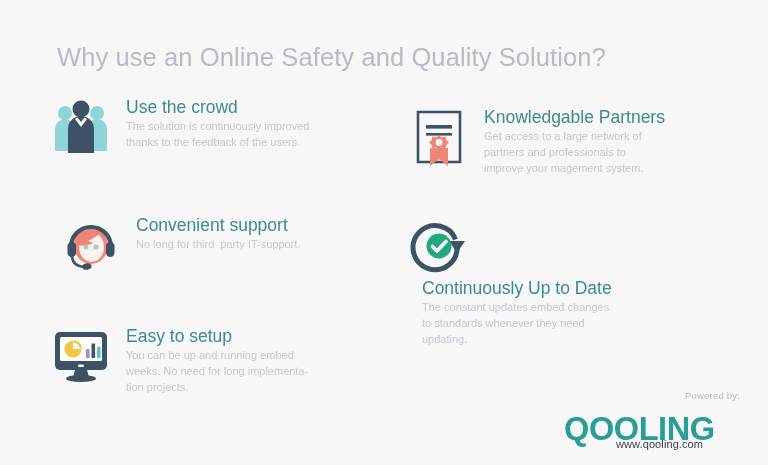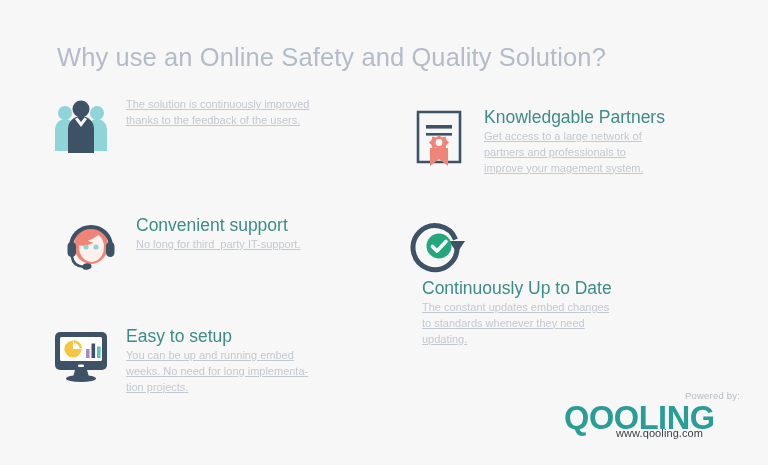--- a/index.html
+++ b/index.html
@@ -60,21 +60,21 @@
     margin: 0 0 2px 0;
     white-space: nowrap;
   }
   .feature-desc {
     font-size: 11px;
     color: #c3c9d1;
     line-height: 1.43;
     margin: 0;
     max-width: 215px;
   }
-  .feature-desc .ln { display: block; white-space: pre; text-decoration: underline; }
+  .feature-desc .ln { display: block; white-space: pre; }
 
   
   #feat-crowd   { left: 50px;  top: 96px;  }
   #feat-support { left: 60px;  top: 214px; }
   #feat-setup   { left: 50px;  top: 325px; }
 
   
   #feat-partners { left: 408px; top: 98px; margin-top: 8px;  }
   #feat-uptodate { left: 408px; top: 215px; flex-direction: column; }
 
@@ -84,21 +84,21 @@
   
   .footer {
     position: absolute;
     right: 24px;
     top: 390px;
     text-align: right;
   }
   .powered-by {
     font-size: 9.5px;
     color: #b6bcc5;
-    margin: 0 0 1px 0;
+    margin: 0 0 12px 0;
     letter-spacing: 0.2px;
   }
   .logo-wrap {
     position: relative;
     height: 34px;
   }
   .logo-wordmark {
     display: block;
     height: 34px;
   }
@@ -129,20 +129,21 @@
         <circle cx="47" cy="17" r="7" fill="#8fd4d8"></circle>
         <path d="M37 55 L37 33 a10 10 0 0 1 20 0 L57 55 Z" fill="#8fd4d8"></path>
 
         <circle cx="31" cy="13" r="8.5" fill="#3e5266"></circle>
         <path d="M18 57 L18 33 a13 13 0 0 1 26 0 L44 57 Z" fill="#3e5266"></path>
 
         <path d="M25 23 L31 31 L37 23 L34.5 21.5 L31 26 L27.5 21.5 Z" fill="#f7f7f7"></path>
       </svg>
     </div>
     <div class="feature-text">
+      <div class="feature-title">Use the crowd</div>
       <div class="feature-desc">
         <span class="ln">The solution is continuously improved</span>
         <span class="ln">thanks to the feedback of the users.</span>
       </div>
     </div>
   </div>
 
   <div class="feature" id="feat-partners">
     <div class="feature-icon">
       <svg width="62" height="62" viewBox="0 0 62 62" aria-hidden="true">

